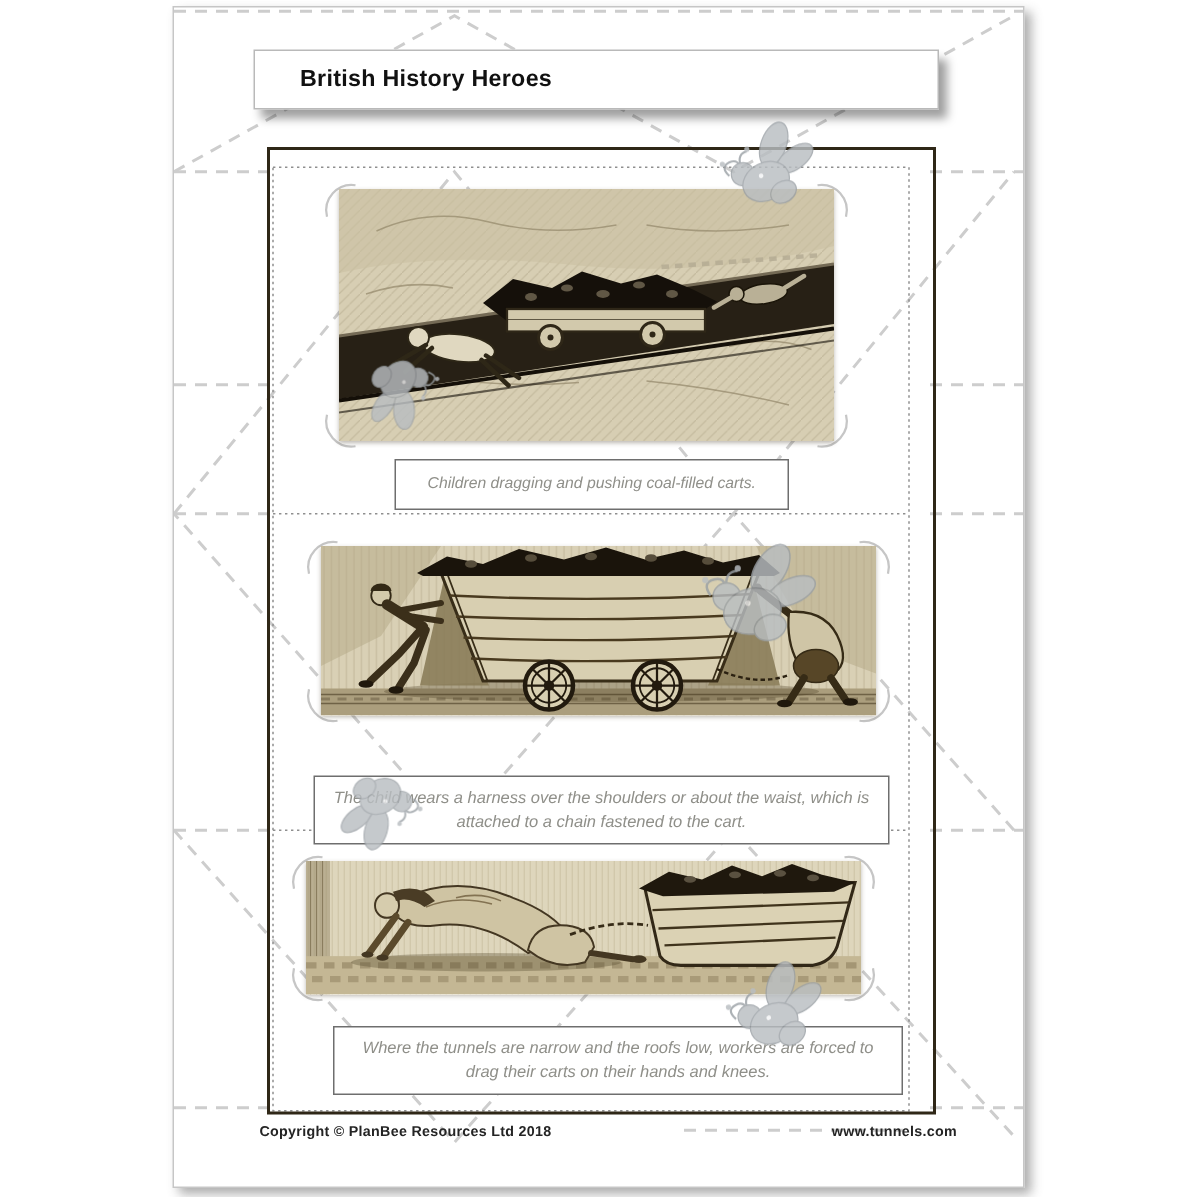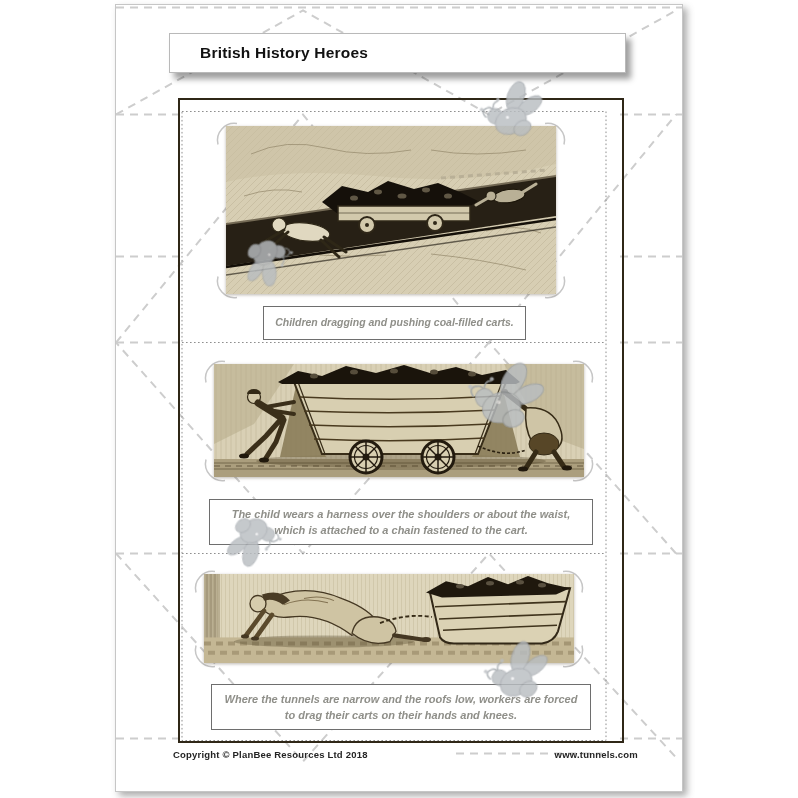--- a/index.html
+++ b/index.html
@@ -20,24 +20,24 @@
     box-sizing:border-box;z-index:2;background:transparent;}
   
   .evimg{position:absolute;z-index:2;box-shadow:0 1px 3px rgba(60,50,30,.35);}
   .evimg svg{display:block;width:100%;height:100%;}
   .img1{left:110px;top:121px;width:330px;height:168px;}
   .img2{left:98px;top:359px;width:370px;height:113px;}
   .img3{left:88px;top:569px;width:370px;height:89px;}
   
   .caption{position:absolute;z-index:2;background:#ffffff;border:1px solid #6e6e6e;box-sizing:border-box;
     color:#8f8f89;font-style:italic;font-size:11px;line-height:1.5;text-align:center;
-    display:flex;align-items:center;justify-content:center;padding:3px 10px;font-weight:bold;}
+    display:flex;align-items:center;justify-content:center;padding:3px 10px;}
   .cap1{left:147px;top:301px;width:263px;height:34px;font-size:10.5px;}
-  .cap2{left:93px;top:494px;width:384px;height:46px;}
-  .cap3{left:95px;top:679px;width:380px;height:46px;}
+  .cap2{left:93px;top:512px;width:384px;height:46px;}
+  .cap3{left:106px;top:679px;width:380px;height:46px;}
   
   .footer{position:absolute;left:57px;right:44px;top:744px;z-index:2;display:flex;
     justify-content:space-between;align-items:center;gap:29px;}
   .footer span{font-weight:bold;font-size:9.5px;color:#242424;letter-spacing:.2px;}
 </style>
 </head>
 <body>
 
 <div class="stage">
  <div class="page">

